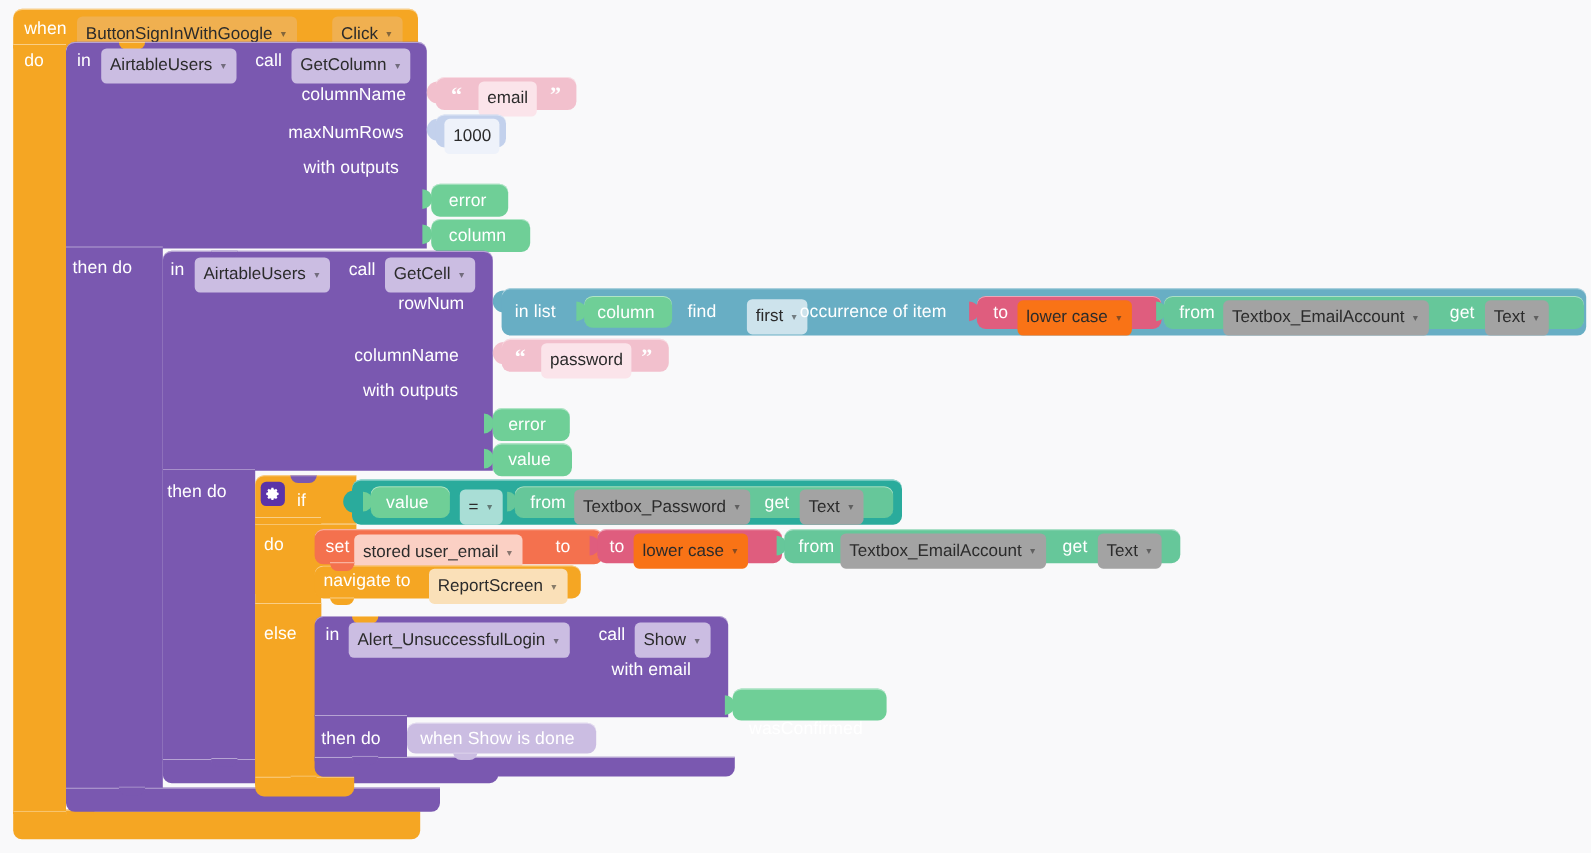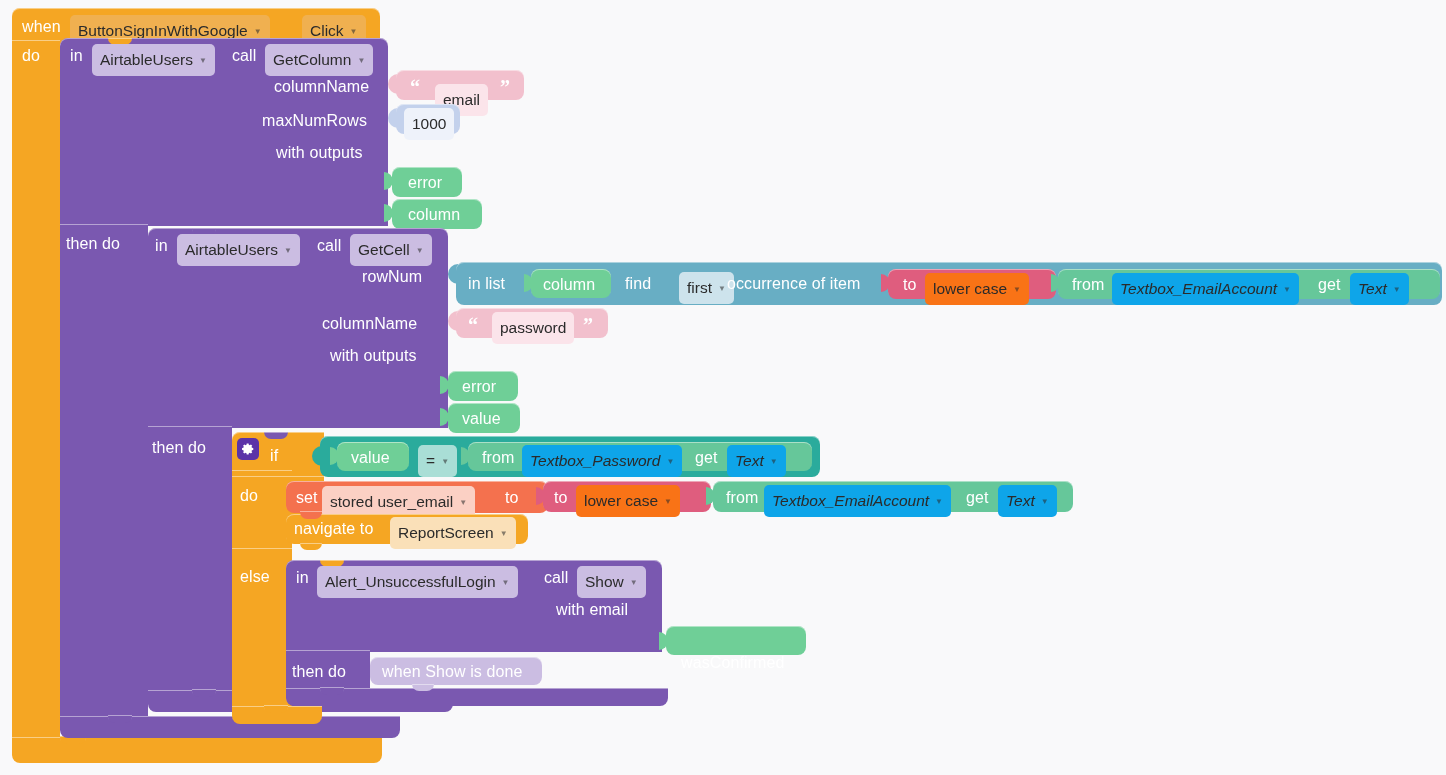--- a/index.html
+++ b/index.html
@@ -82,21 +82,21 @@
   .c-text-l  { background: #fbe4ea; }
   .c-num     { background: #c3d1ec; }
   .c-num-l   { background: #eef2fa; }
   .c-list    { background: #68aec4; }
   .c-list-l  { background: #cde3ec; }
   .c-pink    { background: #df5d7e; }
   .c-pink-l  { background: #f97316; }
   .c-teal    { background: #2aab9c; }
   .c-teal-l  { background: #a9ded6; }
   .c-gettext { background: #66c79a; }
-  .c-gettext-l{background: #0ea5e9; font-style: italic; }
+  .c-gettext-l{background: #a3a3a3; }
   .c-set     { background: #f4714e; }
   .c-set-l   { background: #fbd0c4; }
   .c-nav-l   { background: #fae0b8; }
   .c-ctrl    { background: #f5a623; }
 
   
   .gear {
     position: absolute;
     width: 22px; height: 22px;
     border-radius: 5px;
@@ -150,21 +150,21 @@
   <span class="lbl" style="left:232px; top:48px;">call</span>
   <span class="pill c-comp-l" style="left:265px; top:44px;">
     <span>GetColumn</span>
     <span class="caret">▼</span>
   </span>
 
   <span class="lbl" style="left:274px; top:79px;">columnName</span>
   <div class="socket c-text" style="left:388px; top:74px;"></div>
   <div class="blk c-text" style="left:396px; top:70px; width:128px; height:30px;"></div>
   <span class="quote" style="left:410px; top:77px;">“</span>
-  <span class="pill c-text-l" style="left:435px; top:84px;text-align:right;">
+  <span class="pill c-text-l" style="left:435px; top:74px;text-align:right;">
     <span>email</span>
   </span>
   <span class="quote" style="left:500px; top:77px;">”</span>
 
   <span class="lbl" style="left:262px; top:113px;">maxNumRows</span>
   <div class="socket c-num" style="left:388px; top:108px;"></div>
   <div class="blk c-num" style="left:396px; top:104px; width:64px; height:30px;"></div>
   <span class="pill c-num-l" style="left:404px; top:108px;">
     <span>1000</span>
   </span>

